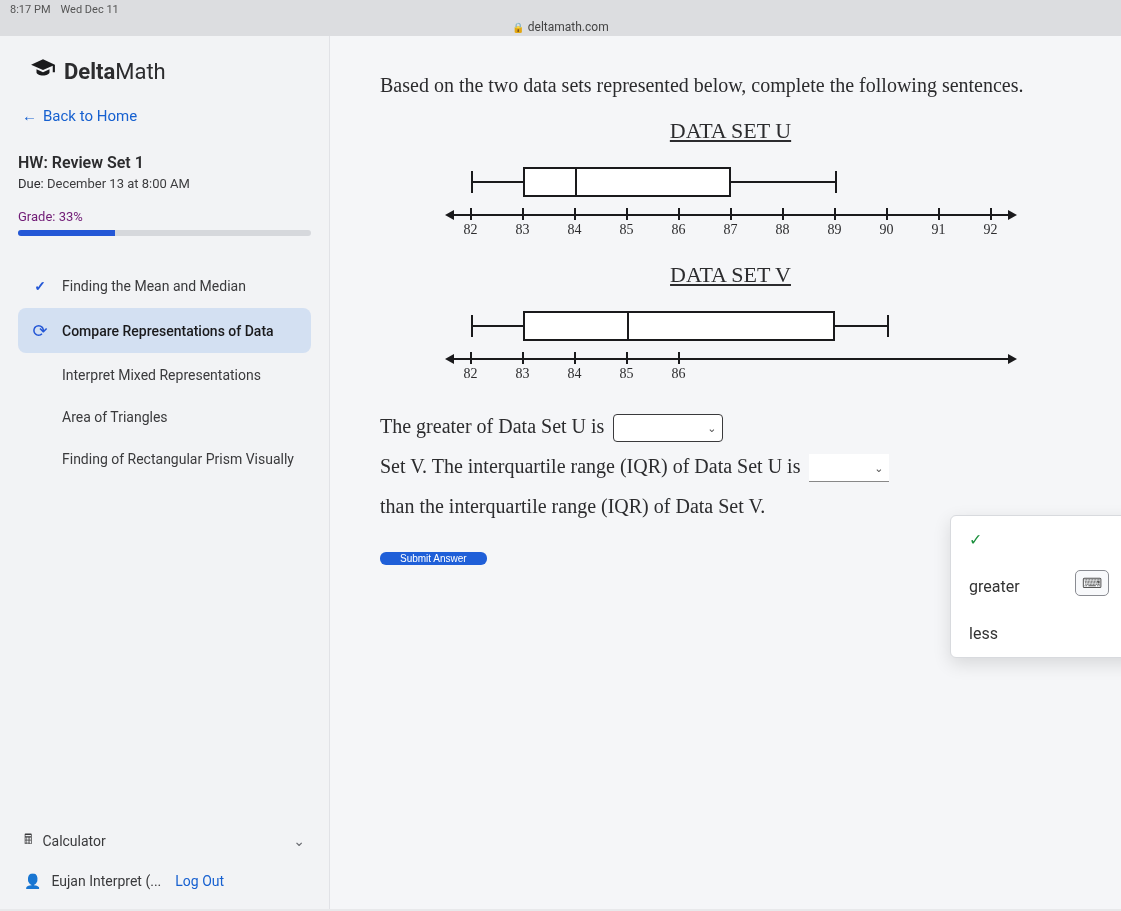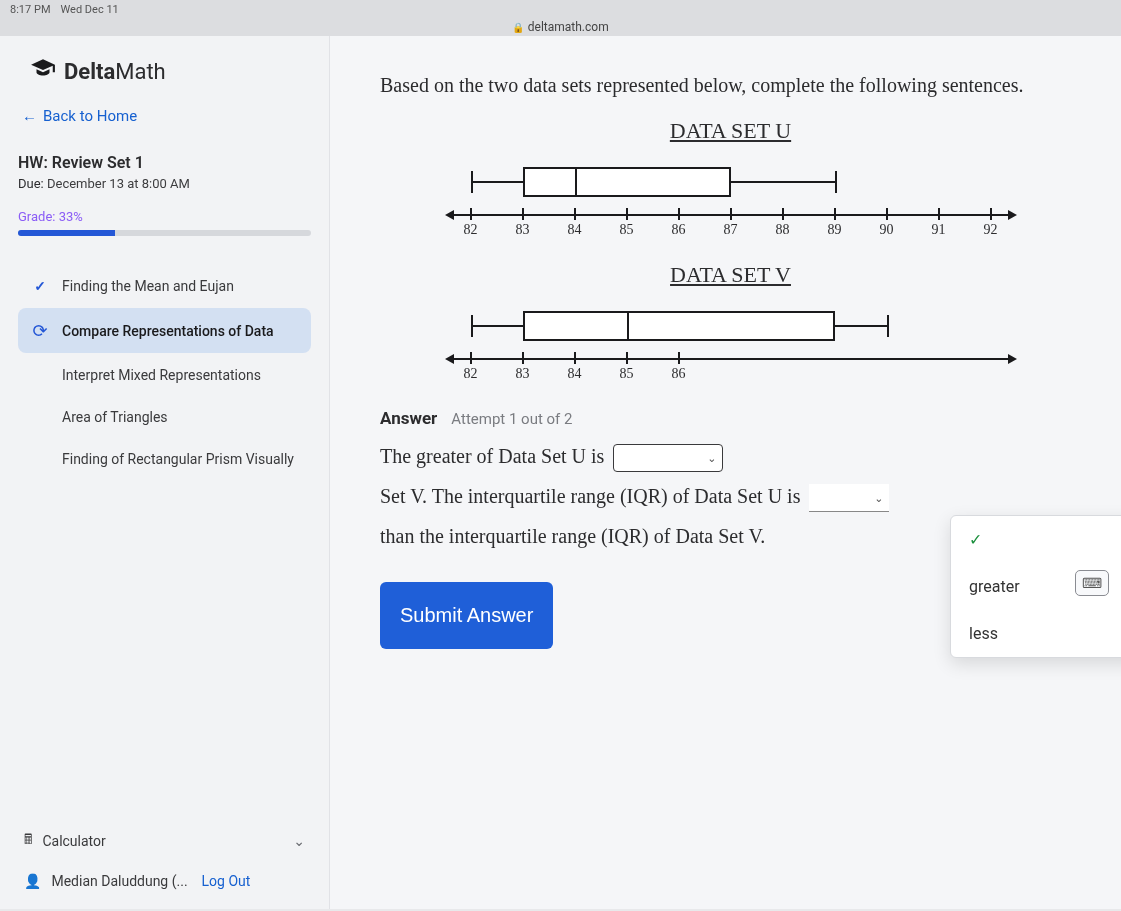--- a/index.html
+++ b/index.html
@@ -60,21 +60,21 @@
     margin-bottom: 28px;
     margin-left: 4px;
     cursor: pointer;
     display: flex;
     align-items: center;
     gap: 6px;
   }
   .hw-title { font-size: 16px; font-weight: 600; margin-bottom: 4px; }
   .hw-due { font-size: 13px; color: #3d3d3f; margin-bottom: 18px; }
   .hw-due .lab { color: #2c2c2e; }
-  .grade-row { font-size: 13px; color: #8b5cf6; margin-bottom: 6px; }
+  .grade-row { font-size: 13px; color: #701a75; margin-bottom: 6px; }
   .progress {
     height: 6px;
     border-radius: 4px;
     background: #d6d8dc;
     overflow: hidden;
     margin-bottom: 30px;
   }
   .progress-fill { height: 100%; background: #2457d6; width: 33%; }
   .topics { list-style: none; }
   .topic {
@@ -188,21 +188,21 @@
   }
   .dropdown-popup .opt {
     padding: 14px 18px; font-size: 16px; color: #333; cursor: pointer;
   }
   .dropdown-popup .opt.checkrow::before {
     content: "✓"; color: #1a8f3c; margin-right: 8px;
   }
   .submit-btn {
     margin-top: 26px;
     background: #1f5fd8; color: #fff; border: none;
-    padding: 22px 20px; border-radius: 6px; font-size: 20px; cursor: pointer;
+    padding: 1px 20px; border-radius: 6px; font-size: 10px; cursor: pointer;
   }
   .kbd-float {
     position: absolute; right: 12px; top: 510px;
     width: 34px; height: 26px; border: 1px solid #8a8c92; border-radius: 5px;
     display: flex; align-items: center; justify-content: center; font-size: 14px; color: #555;
     background: #f8f9fb; cursor: pointer;
   }
 </style>
 </head>
 <body>
@@ -242,21 +242,21 @@
       <span>Grade:</span>
       <span>33%</span>
     </div>
     <div class="progress">
       <div class="progress-fill"></div>
     </div>
 
     <ul class="topics">
       <li class="topic">
         <span class="ticon check">✓</span>
-        <span>Finding the Mean and Eujan</span>
+        <span>Finding the Mean and Median</span>
       </li>
       <li class="topic active">
         <span class="ticon spinner">⟳</span>
         <span>Compare Representations of Data</span>
       </li>
       <li class="topic">
         <span class="ticon">
             <span class="circle"></span>
           </span>
         <span>Interpret Mixed Representations</span>
@@ -276,21 +276,21 @@
     </ul>
 
     <div class="sidebar-bottom">
       <div class="calc-row">
         <span>🖩</span>
         <span>Calculator</span>
         <span class="chev">⌄</span>
       </div>
       <div class="user-row">
         <span>👤</span>
-        <span>Median Daluddung (...</span>
+        <span>Eujan Interpret (...</span>
         <span class="logout">Log Out</span>
       </div>
     </div>
   </aside>
 
   <main class="main">
     <p class="prompt">Based on the two data sets represented below, complete the following sentences.</p>
 
     
     <div class="chart-block">
@@ -349,24 +349,20 @@
           <div class="tick-label" style="left: 10%;">83</div>
           <div class="tick" style="left: 20%;"></div>
           <div class="tick-label" style="left: 20%;">84</div>
           <div class="tick" style="left: 30%;"></div>
           <div class="tick-label" style="left: 30%;">85</div>
           <div class="tick" style="left: 40%;"></div>
           <div class="tick-label" style="left: 40%;">86</div>
         </div>
     </div>
 
-    <div class="answer-row">
-      <span class="answer-label">Answer</span>
-      <span class="attempt">Attempt 1 out of 2</span>
-    </div>
 
     <div class="sentence">
       <span>The greater of Data Set U is</span>
       <span class="dd">
           <span class="chev-sm">⌄</span>
         </span>
       <br>
       <span>Set V. The interquartile range (IQR) of Data Set U is</span>
       <span class="dd plain">
           <span class="chev-sm">⌄</span>

